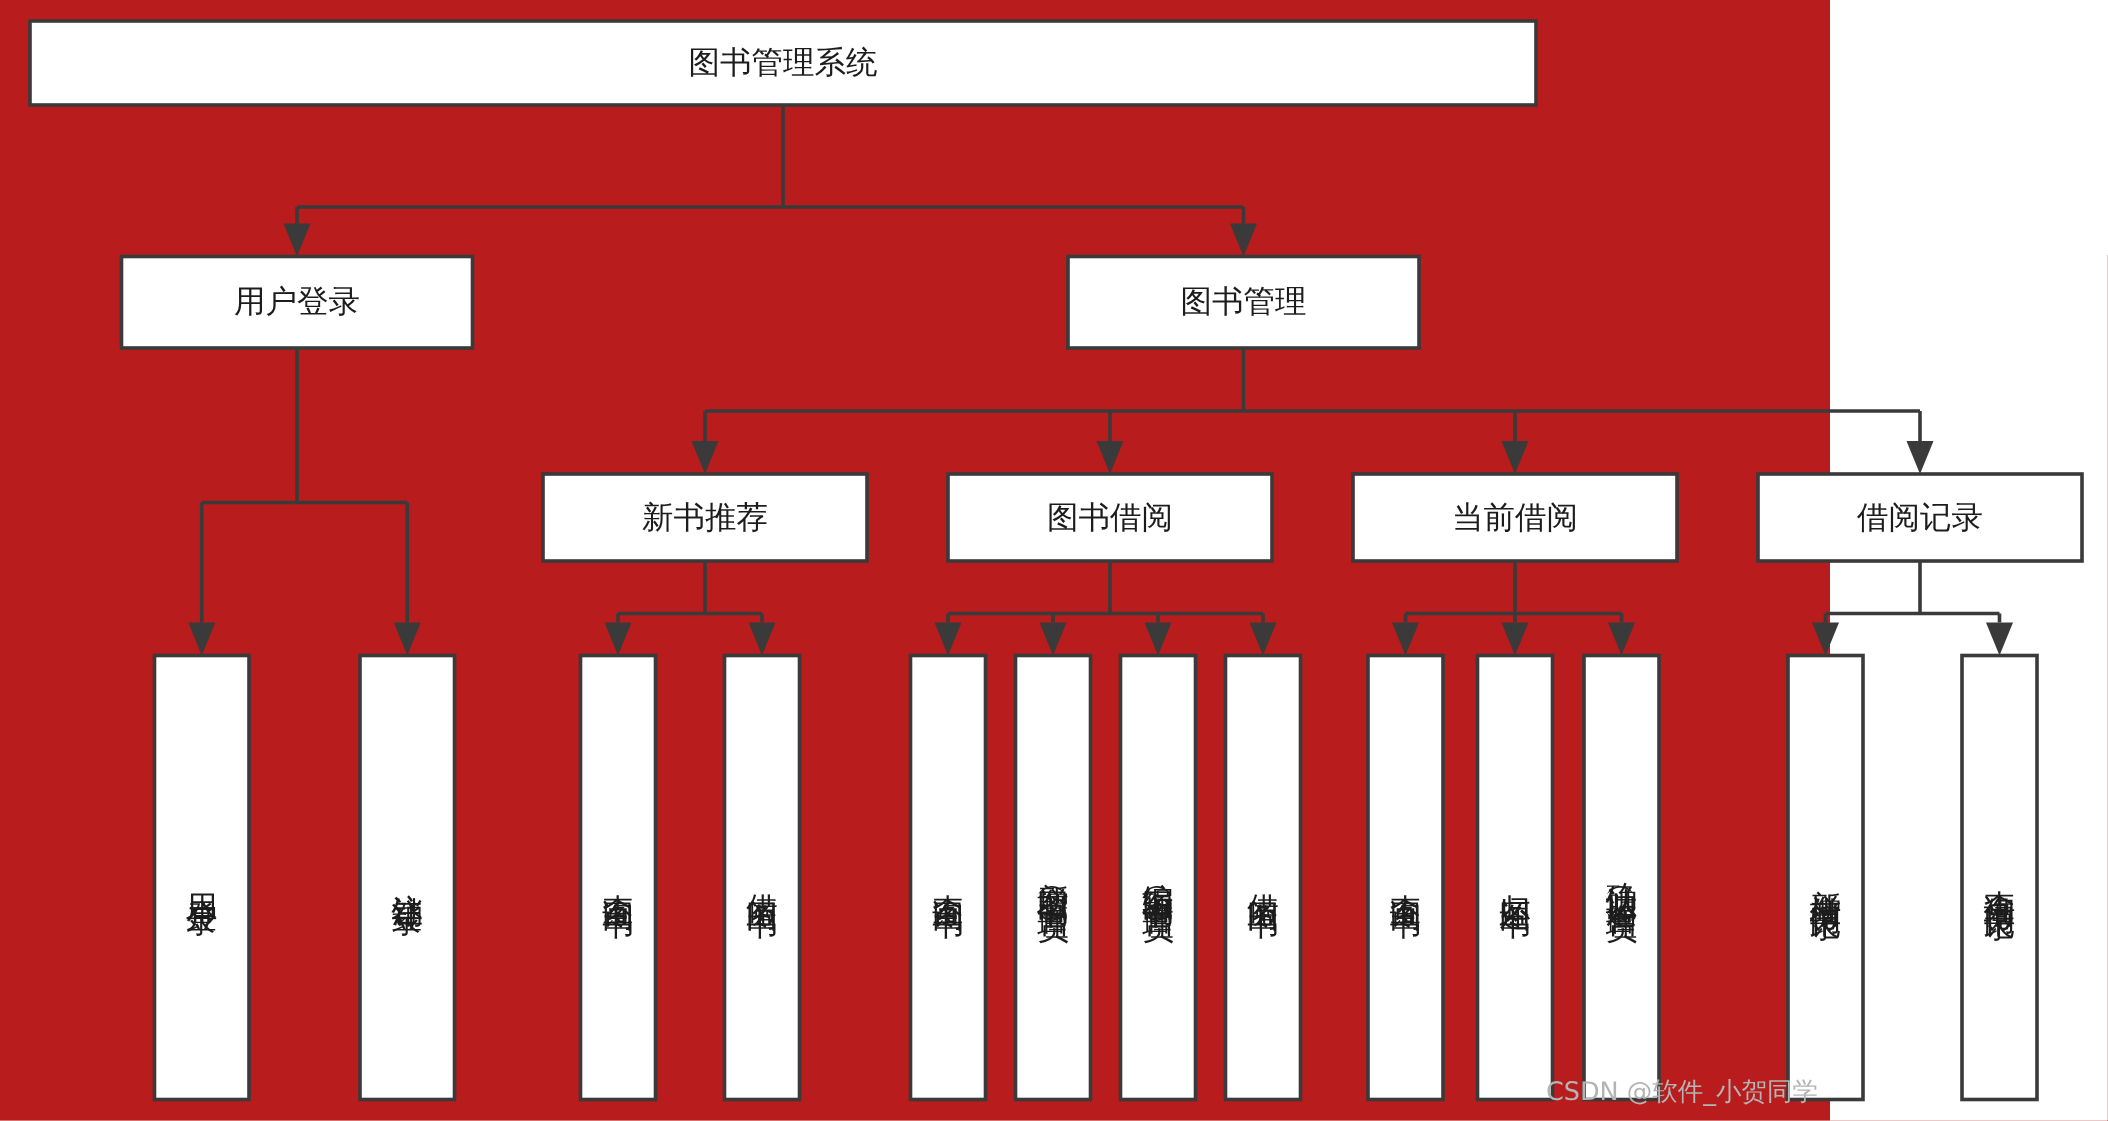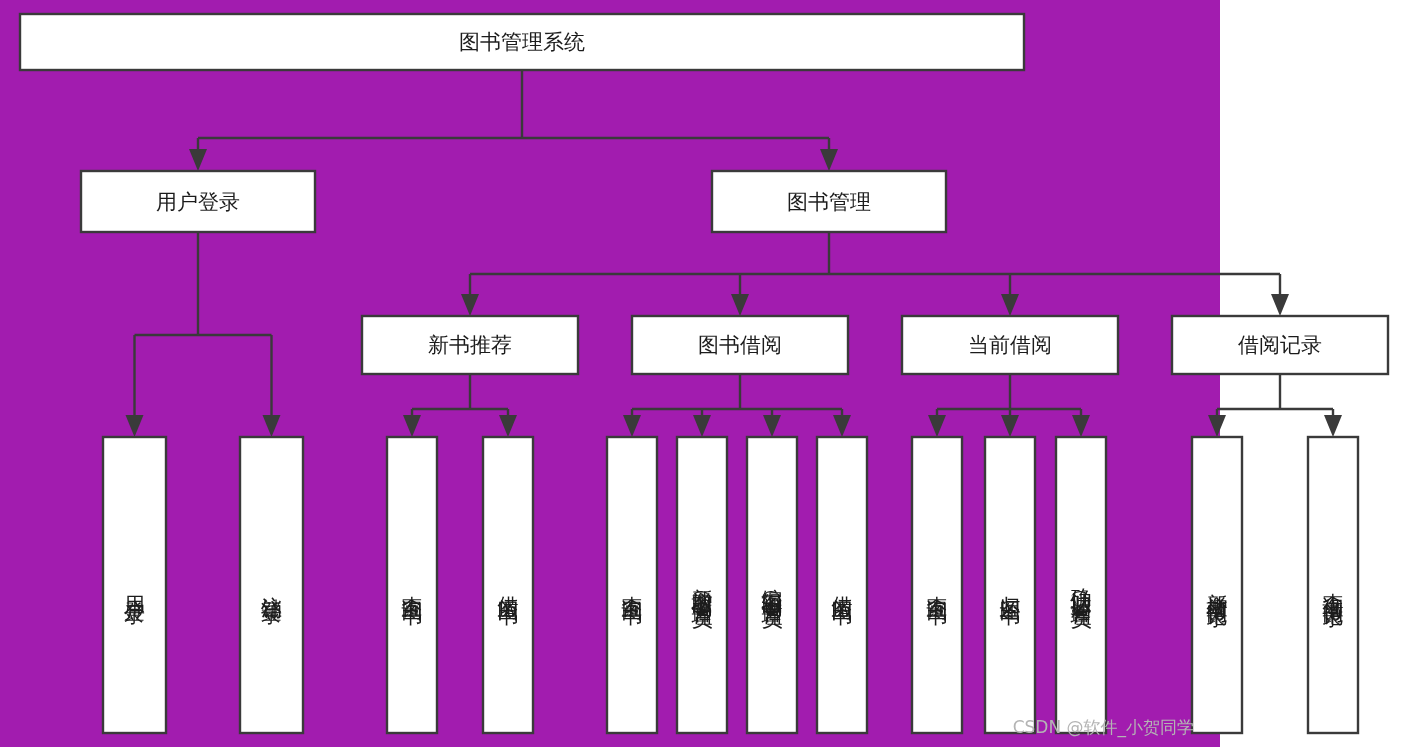--- a/index.html
+++ b/index.html
@@ -11,21 +11,21 @@
   body {
     width: 1405px;
     height: 747px;
     font-family: "DejaVu Sans", "Liberation Sans", sans-serif;
     overflow: hidden;
   }
   #diagram-root {
     position: relative;
     width: 1220px;
     height: 747px;
-    background: #a21caf;
+    background: #b91c1c;
   }
   svg#flowchart {
     position: absolute;
     top: 0;
     left: 0;
     width: 1405px;
     height: 747px;
     display: block;
   }
   .node-rect {
@@ -54,21 +54,21 @@
     font-family: "DejaVu Sans", "Liberation Sans", sans-serif;
     font-size: 21px;
     fill: #1c1c1c;
     writing-mode: vertical-rl;
     text-orientation: upright;
     text-anchor: middle;
     letter-spacing: 3px;
   }
   .watermark {
     position: absolute;
-    right: 26px;
+    right: 8px;
     bottom: 8px;
     font-family: "DejaVu Sans", "Liberation Sans", sans-serif;
     font-size: 17px;
     color: #b4b4b4;
     white-space: nowrap;
     user-select: none;
   }
 </style>
 </head>
 <body>

